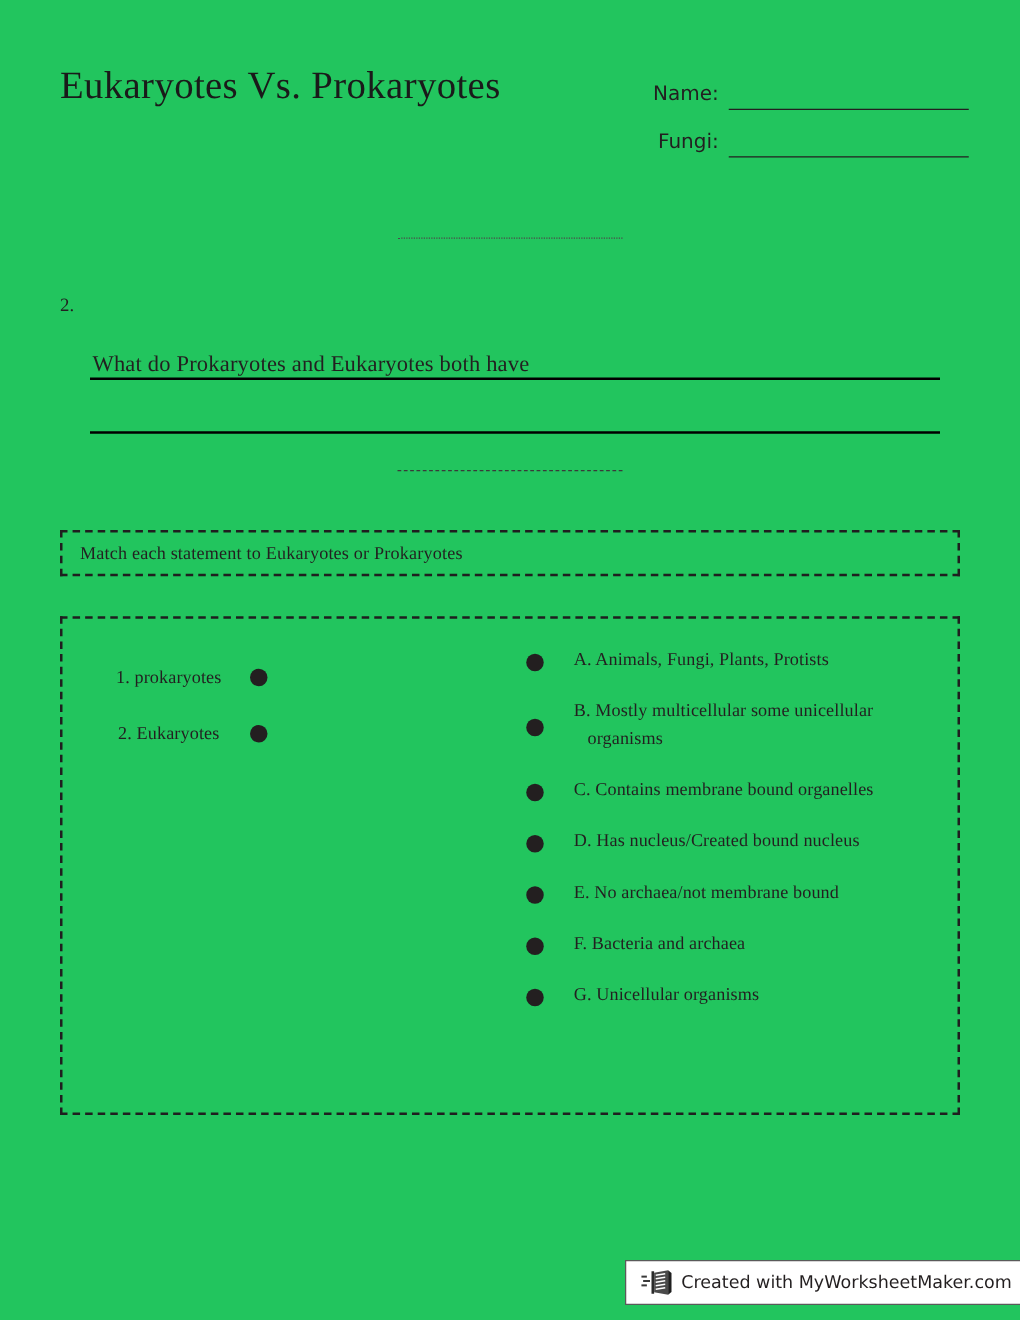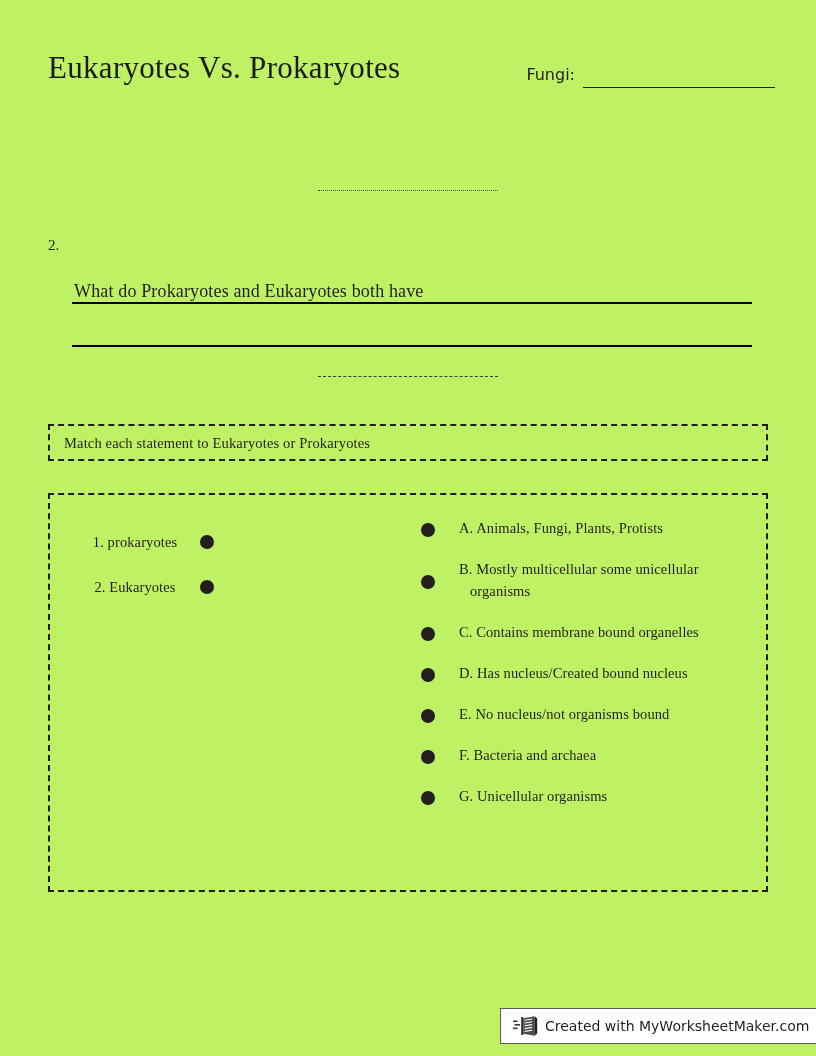--- a/index.html
+++ b/index.html
@@ -14,21 +14,21 @@
     font-family: "Liberation Serif", serif;
     color: #231f20;
     overflow: hidden;
   }
 
   .page {
     position: absolute;
     inset: 0;
     width: 816px;
     height: 1056px;
-    background: #bef264;
+    background: #22c55e;
   }
 
   
   .worksheet-title {
     position: absolute;
     left: 48px;
     top: 48px;
     font-family: "Liberation Serif", serif;
     font-size: 31px;
     line-height: 40px;
@@ -233,20 +233,24 @@
 </style>
 </head>
 <body>
 
 <div class="page">
 
   <div class="worksheet-title">Eukaryotes Vs. Prokaryotes</div>
 
   <div class="name-date-block">
     <div class="nd-row">
+      <div class="nd-label">Name:</div>
+      <div class="nd-rule"></div>
+    </div>
+    <div class="nd-row">
       <div class="nd-label">Fungi:</div>
       <div class="nd-rule"></div>
     </div>
   </div>
 
   <div class="sep-dotted"></div>
 
   <div class="question-block">
     <div class="question-number">2.</div>
     <div class="question-text">What do Prokaryotes and Eukaryotes both have</div>
@@ -300,21 +304,21 @@
       <div class="match-row-right">
         <div class="right-dot-wrap">
           <span class="dot"></span>
         </div>
         <div class="right-label">D. Has nucleus/Created bound nucleus</div>
       </div>
       <div class="match-row-right">
         <div class="right-dot-wrap">
           <span class="dot"></span>
         </div>
-        <div class="right-label">E. No nucleus/not organisms bound</div>
+        <div class="right-label">E. No archaea/not membrane bound</div>
       </div>
       <div class="match-row-right">
         <div class="right-dot-wrap">
           <span class="dot"></span>
         </div>
         <div class="right-label">F. Bacteria and archaea</div>
       </div>
       <div class="match-row-right">
         <div class="right-dot-wrap">
           <span class="dot"></span>

